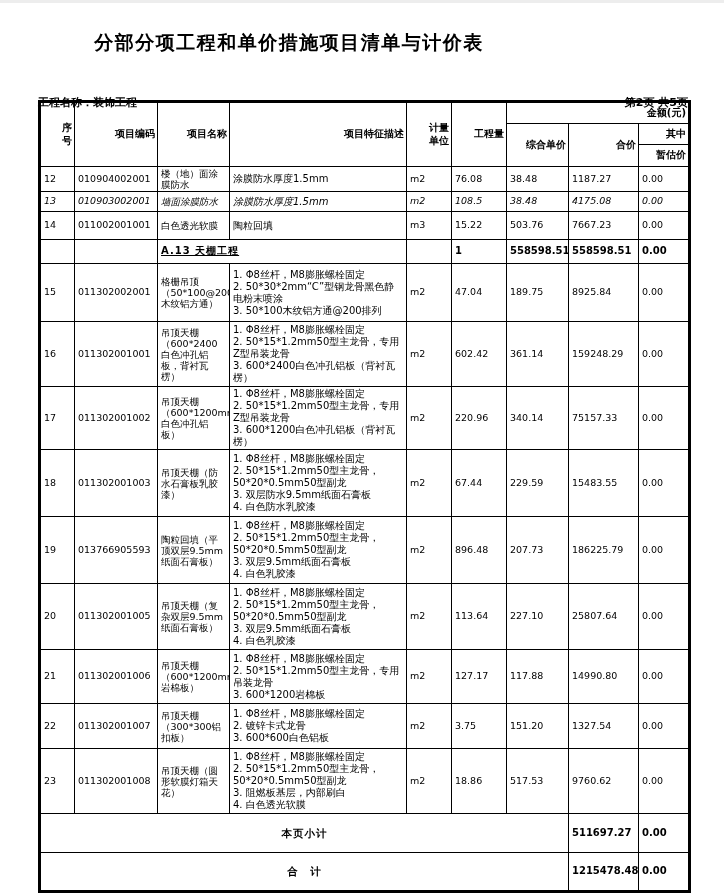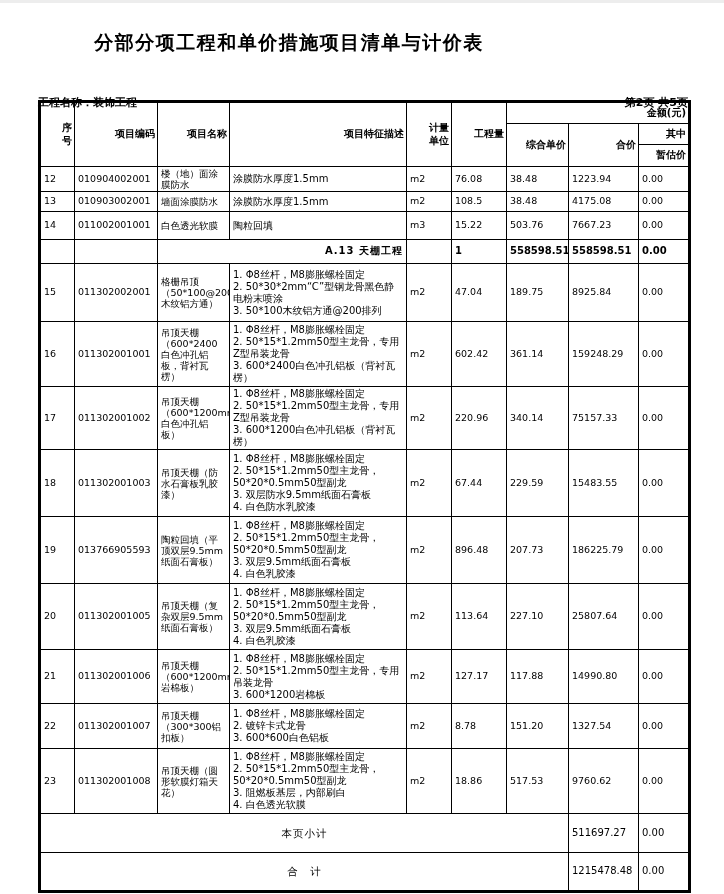--- a/index.html
+++ b/index.html
@@ -26,22 +26,22 @@
   th,td{
     border:1px solid #000;padding:1px 3px;vertical-align:middle;
     font-size:9.5px;line-height:12.5px;overflow:hidden;
   }
   th{font-weight:bold;font-size:10px;text-align:right;white-space:pre-line;padding:0 2px;}
   td.num{padding-right:3px;}
   td.ctr{text-align:left;}
   td.feature{white-space:pre-line;line-height:12px;font-size:10px;margin-left:48px;}
   td.name-cell{line-height:11px;}
   tr.section-row td{font-weight:bold;font-size:10px;}
-  tr.section-row td.sec-title{text-align:right;letter-spacing:1px;}
-  tr.summary-row td{font-size:10px;}
+  tr.section-row td.sec-title{text-align:left;letter-spacing:1px;text-decoration:underline;}
+  tr.summary-row td{font-size:10px;font-weight:bold;}
   tr.summary-row td.lbl{text-align:center;font-size:10.5px;letter-spacing:1px;}
   thead tr.h1{height:22px;}
   thead tr.h2{height:21px;}
   thead tr.h3{height:22px;}
   tr.section-row{height:24px;}
   tr.summary-row{height:39px;}
 </style>
 </head>
 <body>
 
@@ -90,24 +90,24 @@
   </thead>
   <tbody>
     <tr style="height: 25px;">
     <td class="ctr">12</td>
     <td>010904002001</td>
     <td class="name-cell">楼（地）面涂膜防水</td>
     <td class="feature">涂膜防水厚度1.5mm</td>
     <td class="ctr">m2</td>
     <td class="num">76.08</td>
     <td class="num">38.48</td>
-    <td class="num">1223.94</td>
-    <td class="num">0.00</td>
-  </tr>
-        <tr style="height: 20px;">
+    <td class="num">1187.27</td>
+    <td class="num">0.00</td>
+  </tr>
+        <tr style="height: 20px; font-style: italic;">
     <td class="ctr">13</td>
     <td>010903002001</td>
     <td class="name-cell">墙面涂膜防水</td>
     <td class="feature">涂膜防水厚度1.5mm</td>
     <td class="ctr">m2</td>
     <td class="num">108.5</td>
     <td class="num">38.48</td>
     <td class="num">4175.08</td>
     <td class="num">0.00</td>
   </tr>
@@ -227,21 +227,21 @@
     <td class="num">0.00</td>
   </tr>
         <tr style="height: 45px;">
     <td class="ctr">22</td>
     <td>011302001007</td>
     <td class="name-cell">吊顶天棚（300*300铝扣板）</td>
     <td class="feature">1. Φ8丝杆，M8膨胀螺栓固定
 2. 镀锌卡式龙骨
 3. 600*600白色铝板</td>
     <td class="ctr">m2</td>
-    <td class="num">8.78</td>
+    <td class="num">3.75</td>
     <td class="num">151.20</td>
     <td class="num">1327.54</td>
     <td class="num">0.00</td>
   </tr>
         <tr style="height: 65px;">
     <td class="ctr">23</td>
     <td>011302001008</td>
     <td class="name-cell">吊顶天棚（圆形软膜灯箱天花）</td>
     <td class="feature">1. Φ8丝杆，M8膨胀螺栓固定
 2. 50*15*1.2mm50型主龙骨，50*20*0.5mm50型副龙

